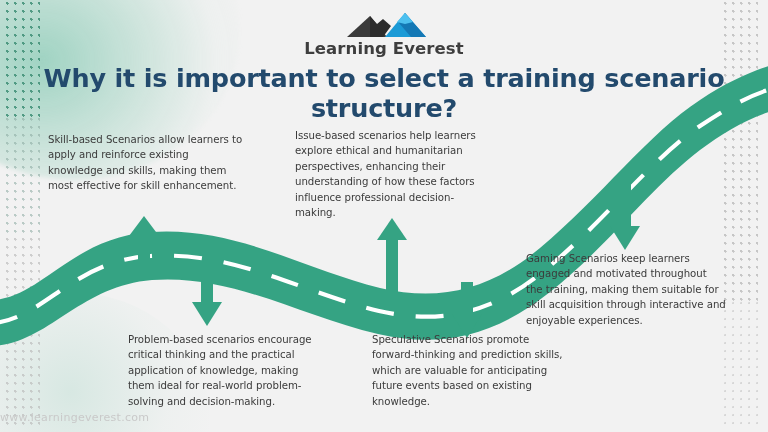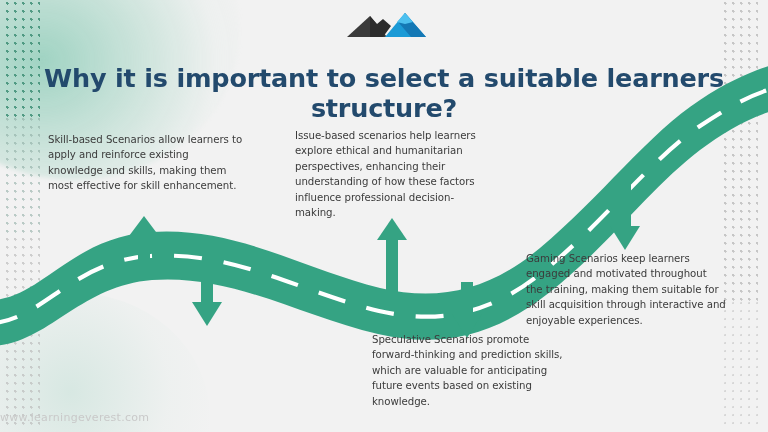--- a/index.html
+++ b/index.html
@@ -172,23 +172,24 @@
   <div class="dots dots-right-lower"></div>
 
   <div class="logo-wrap">
     <svg class="logo-mark" width="118" height="26" viewBox="0 0 118 26">
       <path d="M22 25 L45 4 L62 25 Z" fill="#3b3b3b"></path>
       <path d="M45 4 L52 12 L58 7 L66 14 L58 25 L45 25 Z" fill="#2c2c2c"></path>
       <path d="M60 25 L80 1 L101 25 Z" fill="#1b9ad6"></path>
       <path d="M80 1 L101 25 L86 25 L74 11 Z" fill="#1478b5"></path>
       <path d="M80 1 L88 10 L80 12 L72 10 Z" fill="#4dc0ef"></path>
     </svg>
+    <div class="logo-text">Learning Everest</div>
   </div>
 
-  <div class="title">Why it is important to select a suitable learners structure?</div>
+  <div class="title">Why it is important to select a training scenario structure?</div>
 
   <svg class="road-layer" viewBox="0 0 768 432">
 
     <path d="M -10 300
              C 40 300, 70 238, 150 232
              C 235 226, 300 268, 380 288
              C 440 302, 490 290, 540 248
              C 600 198, 650 132, 700 100
              C 730 80, 755 70, 775 64
              L 775 110
@@ -231,18 +232,19 @@
       <path d="M625 250 L640 226 L610 226 Z" fill="#35a383"></path>
     </g>
   </svg>
 
   <div class="caption cap-skill">Skill-based Scenarios allow learners to apply and reinforce existing knowledge and skills, making them most effective for skill enhancement.</div>
 
   <div class="caption cap-issue">Issue-based scenarios help learners explore ethical and humanitarian perspectives, enhancing their understanding of how these factors influence professional decision-making.</div>
 
   <div class="caption cap-gaming">Gaming Scenarios keep learners engaged and motivated throughout the training, making them suitable for skill acquisition through interactive and enjoyable experiences.</div>
 
+  <div class="caption cap-problem">Problem-based scenarios encourage critical thinking and the practical application of knowledge, making them ideal for real-world problem-solving and decision-making.</div>
 
   <div class="caption cap-speculative">Speculative Scenarios promote forward-thinking and prediction skills, which are valuable for anticipating future events based on existing knowledge.</div>
 
   <div class="footer">www.learningeverest.com</div>
 
 </div>
 
 </body></html>

